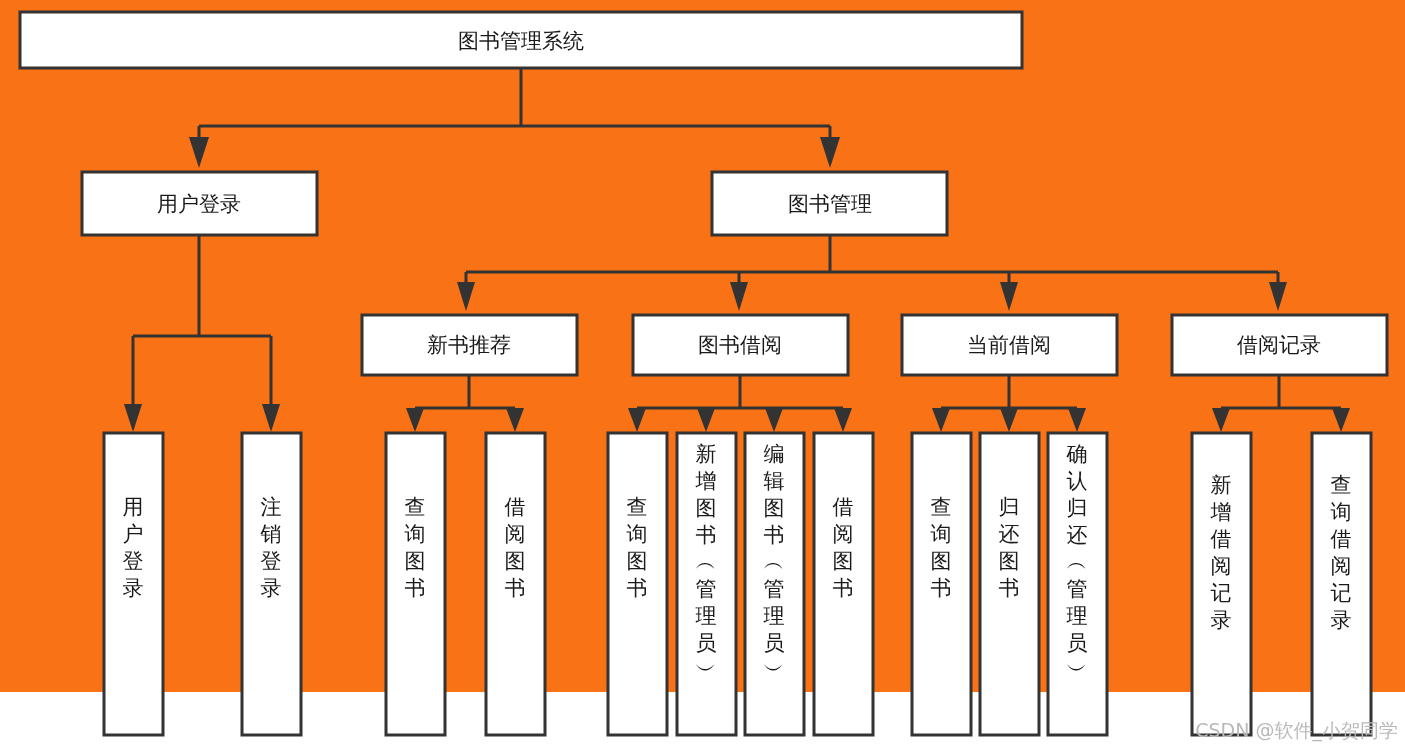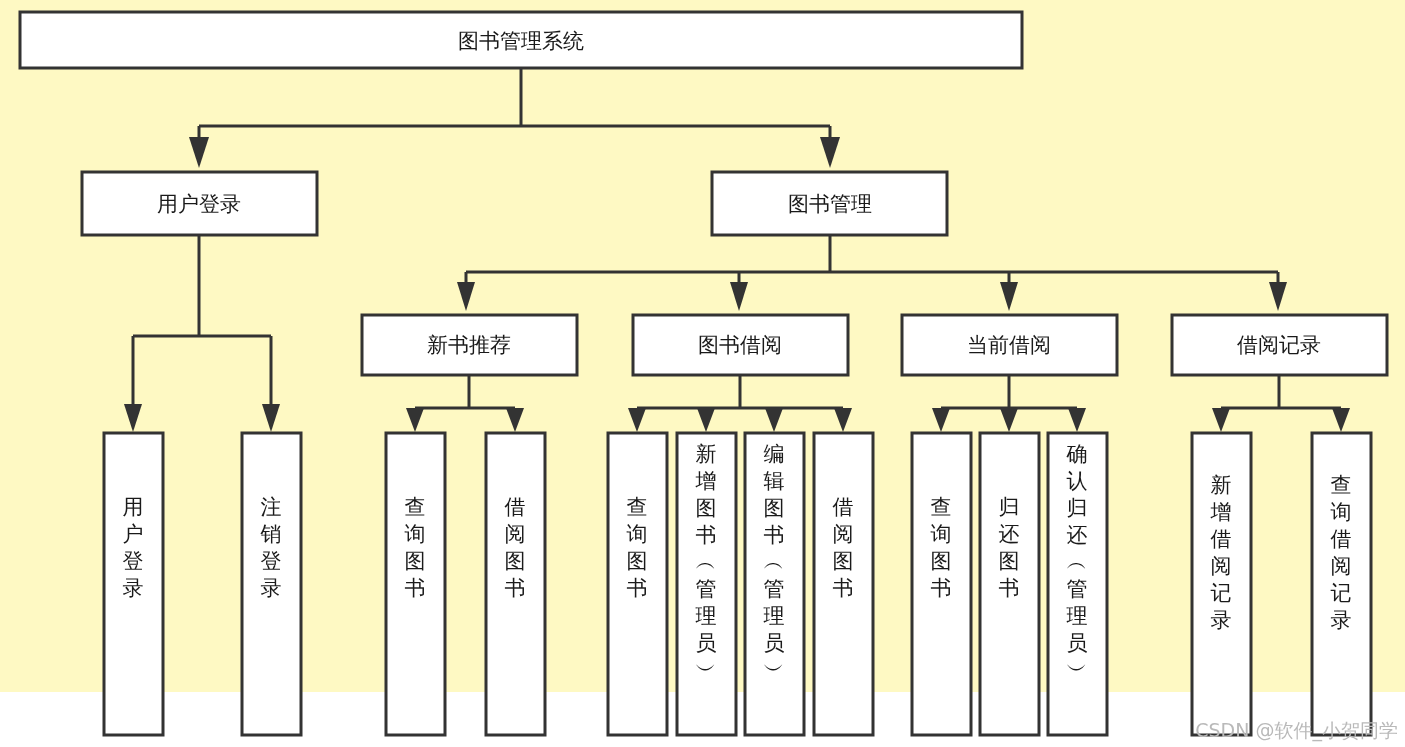--- a/index.html
+++ b/index.html
@@ -11,21 +11,21 @@
   body {
     width: 1405px;
     height: 747px;
     font-family: "DejaVu Sans", "Liberation Sans", sans-serif;
     overflow: hidden;
   }
   #diagram-root {
     position: relative;
     width: 1405px;
     height: 692px;
-    background: #fef9c3;
+    background: #f97316;
   }
   svg.diagram-canvas {
     position: absolute;
     left: 0;
     top: 0;
     width: 1405px;
     height: 747px;
     display: block;
   }
   .node-box {

